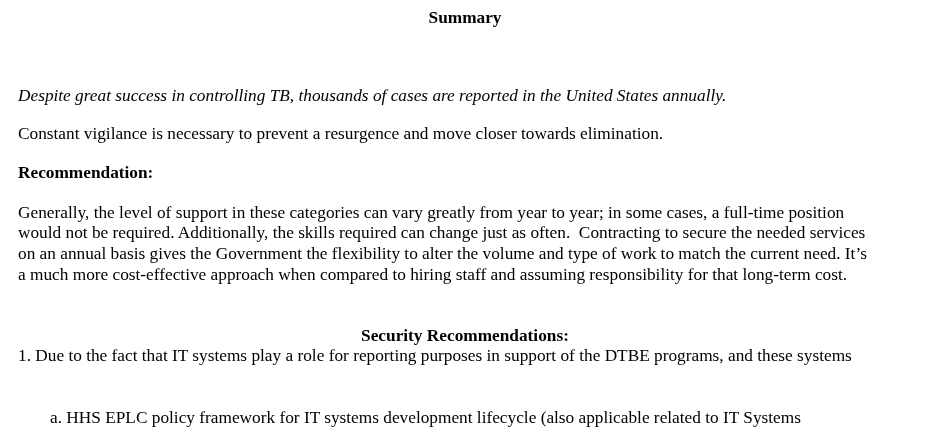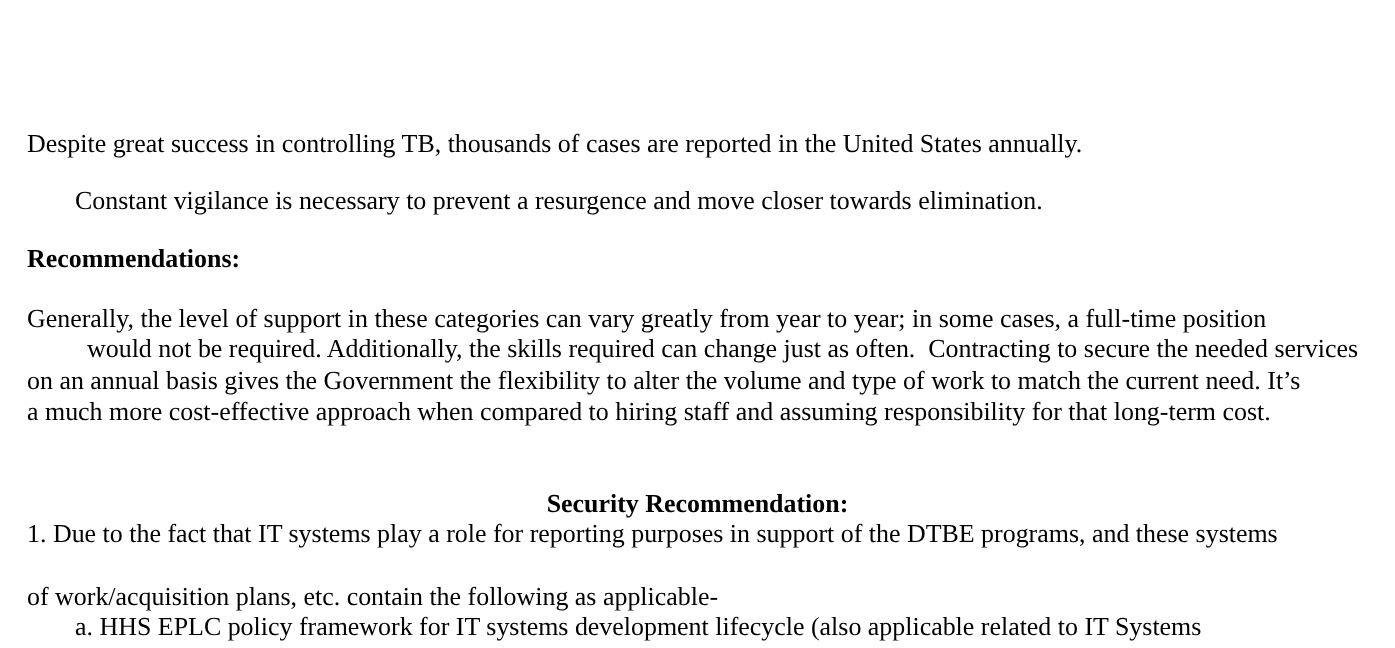--- a/index.html
+++ b/index.html
@@ -35,27 +35,27 @@
       text-align: center;
     }
     .bold {
       font-weight: bold;
     }
   </style>
 </head>
 <body>
 
 <div class="page">
+  <div class="line center bold" style="top:8px;">Summary</div>
 
-  <div class="line" style="top:86px;">Despite great success in controlling TB, thousands of cases are reported in the United States annually.</div>
-  <div class="line" style="top:124px;margin-left:32px;">Constant vigilance is necessary to prevent a resurgence and move closer towards elimination.</div>
+  <div class="line" style="top:86px;font-style:italic;">Despite great success in controlling TB, thousands of cases are reported in the United States annually.</div>
+  <div class="line" style="top:124px;">Constant vigilance is necessary to prevent a resurgence and move closer towards elimination.</div>
 
-  <div class="line bold" style="top:163px;">Recommendations:</div>
+  <div class="line bold" style="top:163px;">Recommendation:</div>
   <div class="line" style="top:203px;">Generally, the level of support in these categories can vary greatly from year to year; in some cases, a full-time position</div>
-  <div class="line" style="top:223px;margin-left:40px;">would not be required. Additionally, the skills required can change just as often.  Contracting to secure the needed services</div>
+  <div class="line" style="top:223px;">would not be required. Additionally, the skills required can change just as often.  Contracting to secure the needed services</div>
   <div class="line" style="top:244px;">on an annual basis gives the Government the flexibility to alter the volume and type of work to match the current need. It’s</div>
   <div class="line" style="top:265px;">a much more cost-effective approach when compared to hiring staff and assuming responsibility for that long-term cost.</div>
 
-  <div class="line center bold" style="top:326px;">Security Recommendation:</div>
+  <div class="line center bold" style="top:326px;">Security Recommendations:</div>
   <div class="line" style="top:346px;">1. Due to the fact that IT systems play a role for reporting purposes in support of the DTBE programs, and these systems</div>
-  <div class="line" style="top:388px;">of work/acquisition plans, etc. contain the following as applicable-</div>
   <div class="line" style="top:408px;margin-left:32px;">a. HHS EPLC policy framework for IT systems development lifecycle (also applicable related to IT Systems</div>
 </div>
 
 </body></html>

